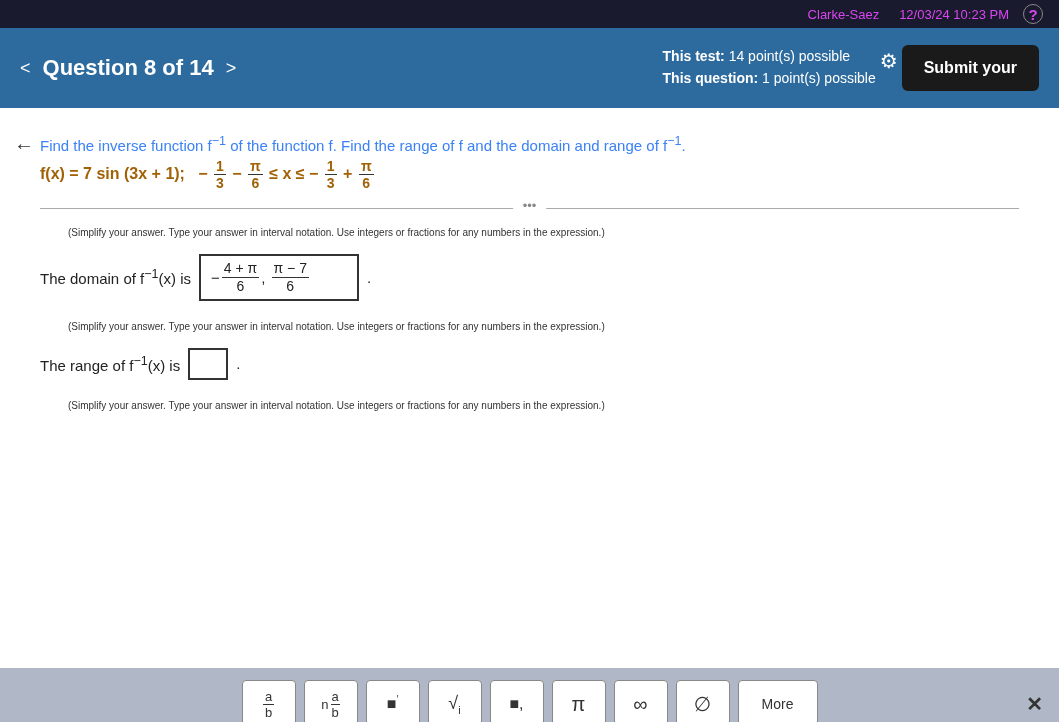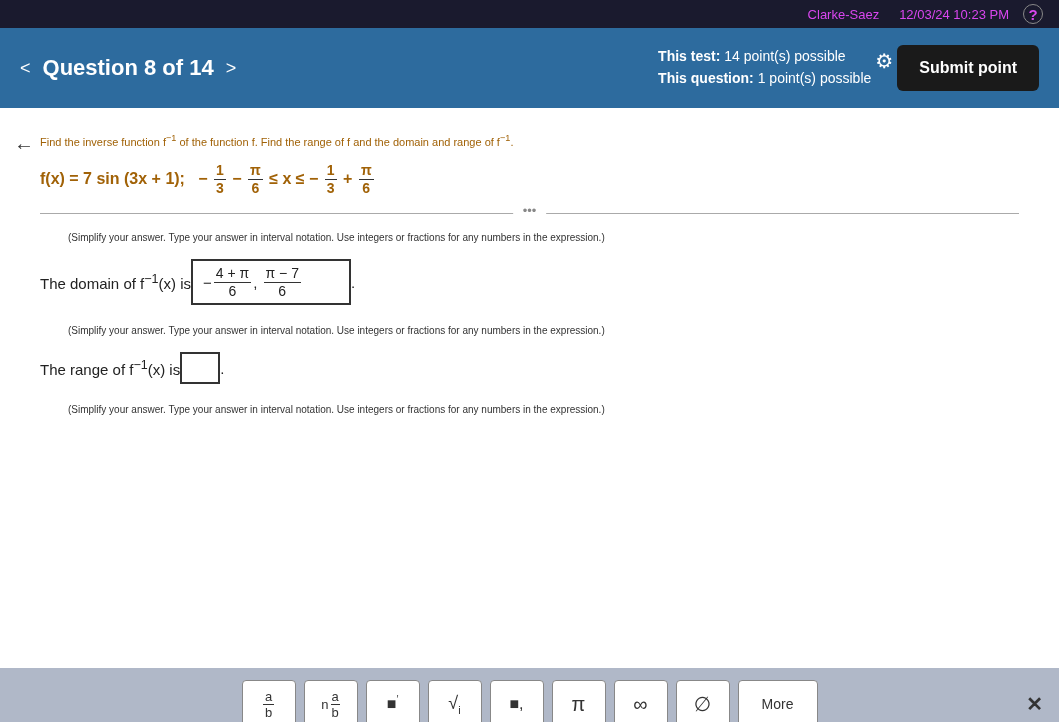--- a/index.html
+++ b/index.html
@@ -94,23 +94,22 @@
     .back-arrow {
       position: absolute;
       left: 14px;
       top: 24px;
       font-size: 20px;
       cursor: pointer;
       color: #333;
     }
 
     .question-text {
-      font-size: 11px;
-      color: #a16207;
-      margin-bottom: 12px;
+      font-size: 15px;
+      color: #3b82f6;
       line-height: 1.5;
     }
 
     .function-display {
       font-size: 16px;
       color: #a16207;
       margin-bottom: 4px;
       line-height: 1.8;
     }
 
@@ -125,20 +124,21 @@
     .answer-section {
       margin-bottom: 18px;
     }
 
     .answer-label {
       font-size: 15px;
       color: #222;
       margin-bottom: 6px;
       display: flex;
       align-items: center;
+      gap: 8px;
       flex-wrap: wrap;
     }
 
     .answer-box {
       display: inline-flex;
       align-items: center;
       border: 2px solid #333;
       padding: 4px 10px;
       min-width: 160px;
       min-height: 36px;
@@ -239,21 +239,21 @@
   <div class="nav-right">
     <div class="test-info">
       <div>
         <strong>This test:</strong> 14 point(s) possible
       </div>
       <div>
         <strong>This question:</strong> 1 point(s) possible
       </div>
     </div>
     <span class="settings-icon">⚙</span>
-    <button class="submit-btn">Submit point</button>
+    <button class="submit-btn">Submit your</button>
   </div>
 </div>
 
 <div class="main-content">
   <span class="back-arrow">←</span>
 
   <div class="question-text">
     Find the inverse function f<sup>−1</sup> of the function f. Find the range of f and the domain and range of f<sup>−1</sup>.
   </div>
 

